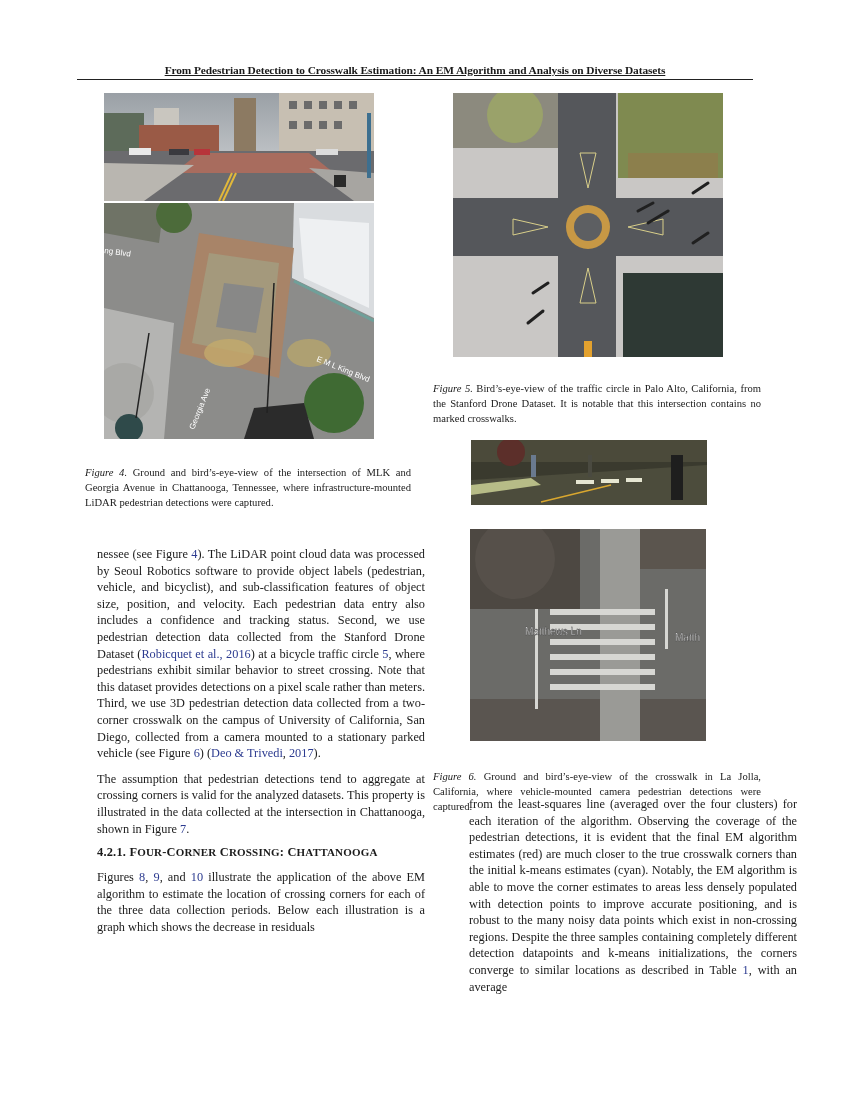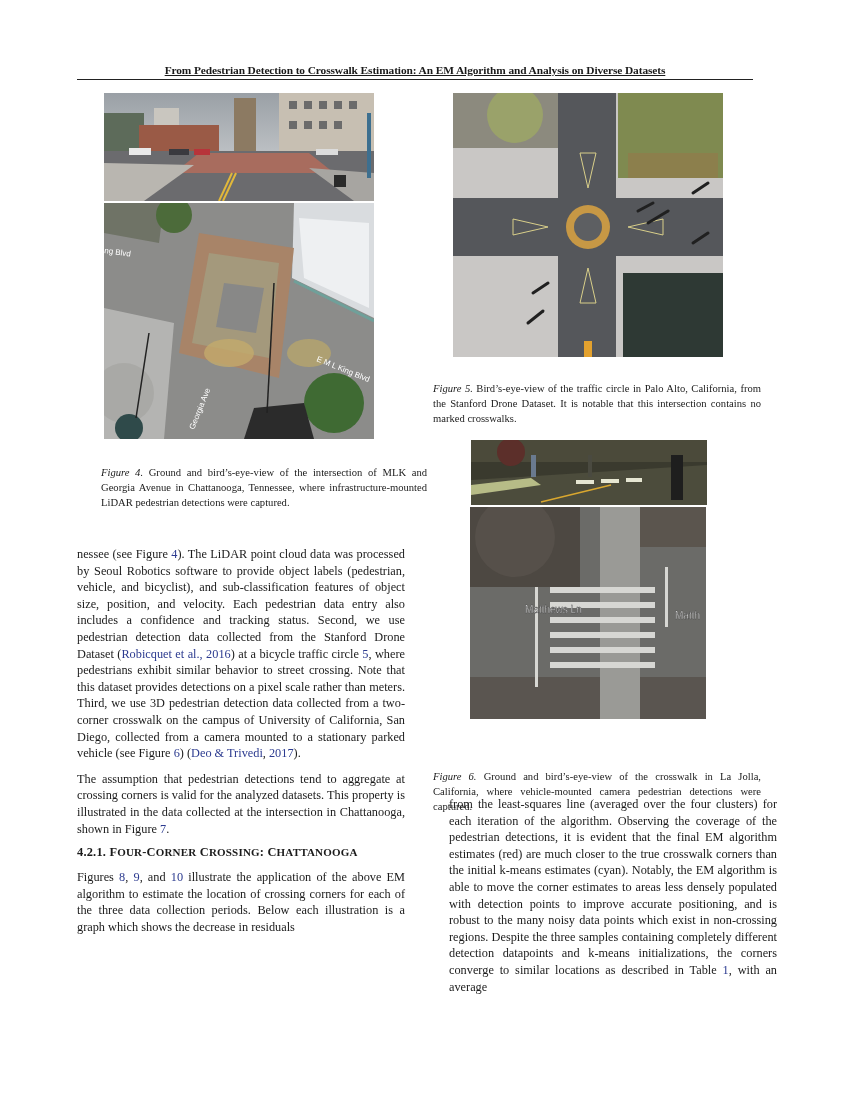--- a/index.html
+++ b/index.html
@@ -1,21 +1,21 @@
 <!DOCTYPE html>
 <html><head>
   <meta charset="utf-8">
   <style>
     html, body { margin: 0; padding: 0; background: #ffffff; }
     body { width: 850px; height: 1100px; position: relative; overflow: hidden;
            font-family: "Liberation Serif", "DejaVu Serif", serif; color: #1a1a1a; }
     .running-head { position: absolute; left: 77px; top: 64px; width: 676px; text-align: center;
                     font-weight: bold; font-size: 11.4px; letter-spacing: -0.1px; text-decoration: underline; }
     .head-rule { position: absolute; left: 77px; top: 79px; width: 676px; height: 0; border-top: 1.6px solid #222; }
-    .col { position: absolute; width: 328px; }
+    .col { position: absolute; width: 328px; margin-left: 20px; }
     .col-left { left: 77px; }
     .col-right { left: 449px; }
     p.body { margin: 0; font-size: 12.3px; line-height: 16.6px; text-align: justify; }
     .link { color: #2b3a8f; }
     .caption { font-size: 10.6px; line-height: 15px; text-align: justify; margin: 8px; }
     .caption .fig-label { font-style: italic; }
     .section-h { font-weight: bold; font-size: 12.6px; margin: 0; }
     .subsection-h { font-size: 12.4px; margin: 0; letter-spacing: 0.2px; }
     .subsection-h .sc { font-size: 11px; }
     .figure-box { position: absolute; overflow: hidden; }
@@ -86,21 +86,21 @@
     <circle cx="25" cy="225" r="14" fill="#2f4a4a"></circle>
     <polygon points="150,205 200,200 210,236 140,236" fill="#2b2b2b"></polygon>
     <line x1="45" y1="130" x2="32" y2="215" stroke="#222" stroke-width="1.5"></line>
     <line x1="170" y1="80" x2="163" y2="210" stroke="#222" stroke-width="1.5"></line>
     <text x="0" y="50" font-family="Liberation Sans, sans-serif" font-size="8" fill="#fff" transform="rotate(8 0 50)">ng Blvd</text>
     <text x="212" y="158" font-family="Liberation Sans, sans-serif" font-size="8" fill="#fff" transform="rotate(22 212 158)">E M L King Blvd</text>
     <text x="90" y="227" font-family="Liberation Sans, sans-serif" font-size="8" fill="#fff" transform="rotate(-68 90 227)">Georgia Ave</text>
   </svg>
 </div>
 
-<p class="caption" style="position:absolute; left:93px; top:457px; width:326px;">
+<p class="caption" style="position:absolute; left:77px; top:457px; width:326px;">
   <span class="fig-label">Figure 4.</span><span> Ground and bird’s-eye-view of the intersection of MLK and Georgia Avenue in Chattanooga, Tennessee, where infrastructure-mounted LiDAR pedestrian detections were captured.</span>
 </p>
 
 <div class="figure-box" style="left:453px; top:93px; width:270px; height:264px;">
   <svg width="270" height="264" viewBox="0 0 270 264">
     <rect width="270" height="264" fill="#c9c7c5"></rect>
     <rect x="105" y="0" width="58" height="264" fill="#55575b"></rect>
     <rect x="0" y="105" width="270" height="58" fill="#55575b"></rect>
     <circle cx="135" cy="134" r="22" fill="#c79845"></circle>
     <circle cx="135" cy="134" r="14" fill="#5d5f62"></circle>
@@ -141,21 +141,21 @@
         <rect x="130" y="39" width="18" height="4"></rect>
         <rect x="155" y="38" width="16" height="4"></rect>
       </g>
     <line x1="70" y1="62" x2="140" y2="45" stroke="#d9a72f" stroke-width="1.5"></line>
     <rect x="200" y="15" width="12" height="45" fill="#1e1e1e"></rect>
     <rect x="60" y="15" width="5" height="22" fill="#6a7a8f"></rect>
     <rect x="117" y="15" width="4" height="22" fill="#4a4a40"></rect>
   </svg>
 </div>
 
-<div class="figure-box" style="left:470px; top:507px; width:236px; height:212px;">
+<div class="figure-box" style="left:470px; top:529px; width:236px; height:212px;">
   <svg width="236" height="212" viewBox="0 0 236 212">
     <rect width="236" height="212" fill="#6b6b68"></rect>
     <rect x="0" y="0" width="110" height="80" fill="#4d4842"></rect>
     <circle cx="45" cy="30" r="40" fill="#56504a"></circle>
     <rect x="165" y="0" width="71" height="40" fill="#5b554e"></rect>
     <rect x="0" y="170" width="236" height="42" fill="#5a5550"></rect>
     <rect x="130" y="0" width="40" height="212" fill="#9a9a96"></rect>
     <g fill="#d7d7d3">
       <rect x="80" y="80" width="105" height="6"></rect>
         <rect x="80" y="95" width="105" height="6"></rect>

